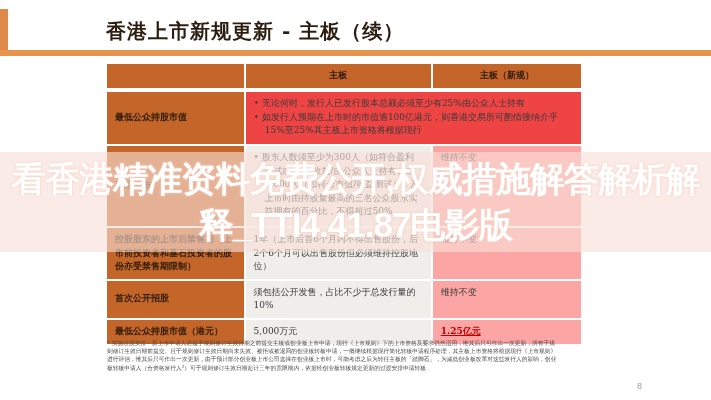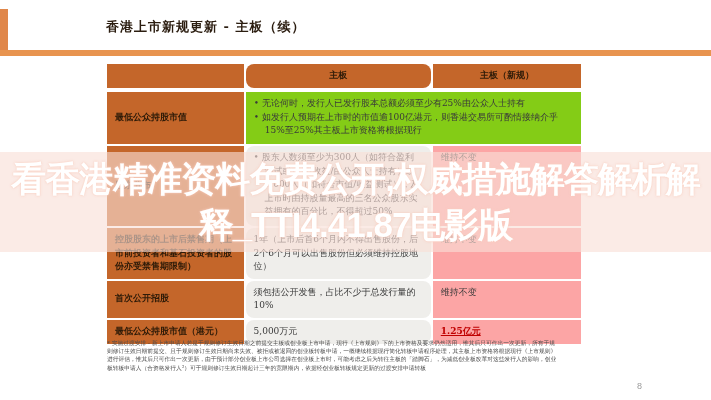--- a/index.html
+++ b/index.html
@@ -1,32 +1,32 @@
 <!DOCTYPE html>
 <html><head>
 <meta charset="utf-8">
 <style>
   * { margin:0; padding:0; box-sizing:border-box; }
   body { width:711px; height:400px; font-family:"DejaVu Serif", serif; background:#fff; }
   .slide { position:relative; width:711px; height:400px; background:#fff; overflow:hidden; }
 
   
   .accent-bar { position:absolute; left:0; top:9px; width:8px; height:46px; background:#E0874A; }
-  .page-title { position:absolute; left:106px; top:18px; font-size:13px; font-weight:bold; color:#2B1D10; letter-spacing:1px; }
+  .page-title { position:absolute; left:106px; top:18px; font-size:20px; font-weight:bold; color:#2B1D10; letter-spacing:1px; }
   .title-rule { position:absolute; left:0; top:50px; width:711px; height:6px; background:#E8944F; }
 
   
   .tbl { position:absolute; left:107px; top:64px; width:486px; font-size:9px; color:#3a3a3a; }
   .trow { display:flex; margin-bottom:2px; }
   .c { margin-right:2px; }
   .c:last-child { margin-right:12px; }
   .c-label { width:140px; background:#C4662A; color:#2E1B08; font-weight:bold; display:flex; align-items:center; padding:4px 8px; line-height:1.5; }
-  .c-main  { width:190px; background:#EFEEEB; padding:5px 8px; line-height:1.5;border-radius:8px; }
+  .c-main  { width:190px; background:#EFEEEB; padding:5px 8px; line-height:1.5; }
   .c-new   { width:152px; background:#fca5a5; padding:5px 8px; line-height:1.5; }
-  .c-merged{ width:344px; background:#84cc16; padding:5px 8px; line-height:1.5; }
+  .c-merged{ width:344px; background:#ef4444; padding:5px 8px; line-height:1.5; }
   .hdr .c-label { background:#C4662A; }
   .hdr .c-main, .hdr .c-new { background:#C4662A; color:#2E1B08; font-weight:bold; text-align:center; display:flex; align-items:center; justify-content:center; }
   .hdr { height:26px; }
   .hdr .c { height:24px; }
   .r1 .c { min-height:52px; }
   .r2 .c { min-height:80px; }
   .r3 .c { min-height:42px; }
   .r4 .c { min-height:30px; }
   .r5 .c { min-height:24px; }
   .bullet { padding-left:11px; text-indent:-11px; }

